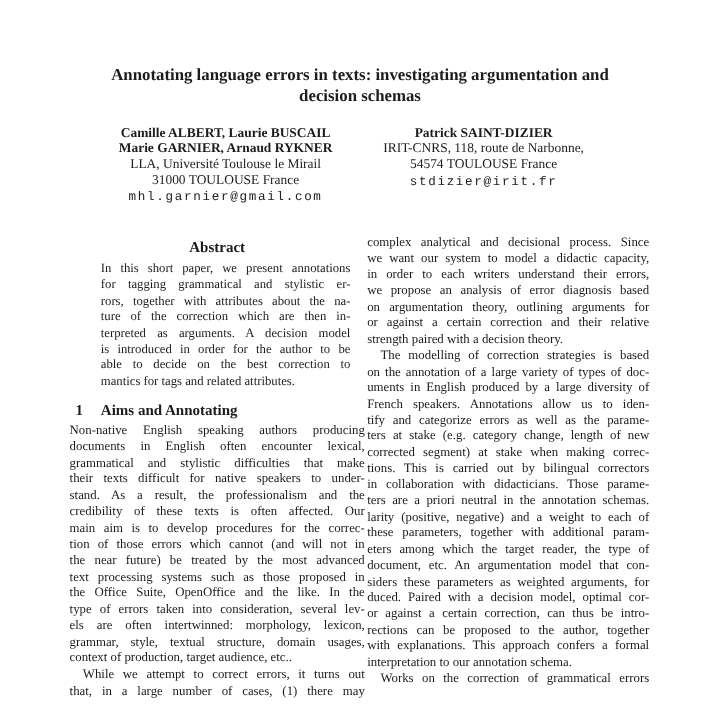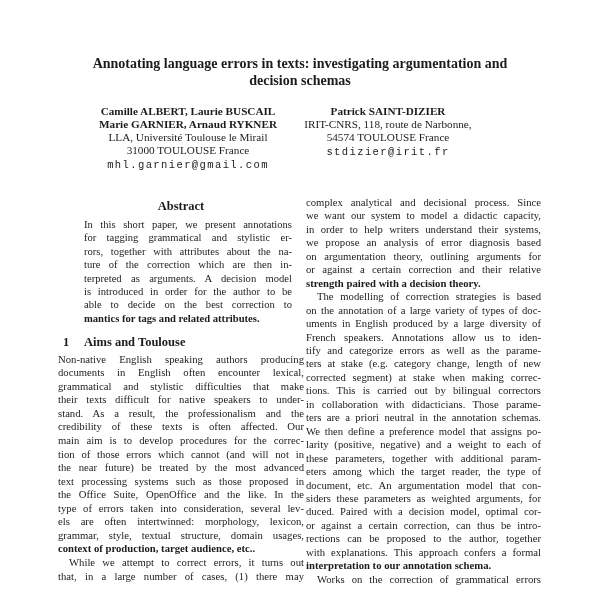--- a/index.html
+++ b/index.html
@@ -4,32 +4,32 @@
 <style>
   html,body { margin:0; padding:0; background:#ffffff; }
   .page {
     position:relative; width:600px; height:600px; background:#ffffff;
     font-family:"Liberation Serif", serif; color:#1c1c1c; overflow:hidden;
   }
   .tline {
     display:block; white-space:nowrap;
     text-align:justify; text-align-last:justify;
   }
-  .tline.lastline { text-align:center; text-align-last:left;font-weight:bold; }
+  .tline.lastline { text-align:center; text-align-last:left; }
   .tline.indent { text-indent:11px; }
 
   .title-block {
     position:absolute; top:56px; left:0; width:600px;
     font-weight:bold; font-size:14px; line-height:16.5px;
   }
   .title-block .tline { text-align:center; text-align-last:center; }
 
   .author-block { position:absolute; top:105px; text-align:center; font-size:11.2px; }
   .author-block.left  { left:66px;  width:244px; }
-  .author-block.right { left:268px; width:240px; }
+  .author-block.right { left:283px; width:240px; }
   .author-names { font-weight:bold; line-height:13.2px; }
   .author-affil { line-height:13px; }
   .author-names .tline, .author-affil .tline { text-align:left; text-align-last:center; }
   .author-email {
     font-family:"Liberation Mono", monospace; font-size:10.5px;
     letter-spacing:1.4px; margin-top:2px; line-height:13px;
   }
 
   .col { position:absolute; font-size:10.7px; line-height:13.55px; }
   .col.left  { left:58px;  top:199px; width:246px; }
@@ -91,21 +91,21 @@
         <div class="tline">rors, together with attributes about the na-</div>
         <div class="tline">ture of the correction which are then in-</div>
         <div class="tline">terpreted as arguments.  A decision model</div>
         <div class="tline">is introduced in order for the author to be</div>
         <div class="tline">able to decide on the best correction to</div>
         <div class="tline lastline">mantics for tags and related attributes.</div>
       </div>
 
     <div class="sec-heading">
       <span class="sec-num">1</span>
-      <span>Aims and Toulouse</span>
+      <span>Aims and Annotating</span>
     </div>
 
     <div class="para">
         <div class="tline">Non-native English speaking authors producing</div>
         <div class="tline">documents in English often encounter lexical,</div>
         <div class="tline">grammatical and stylistic difficulties that make</div>
         <div class="tline">their texts difficult for native speakers to under-</div>
         <div class="tline">stand.  As a result, the professionalism and the</div>
         <div class="tline">credibility of these texts is often affected.  Our</div>
         <div class="tline">main aim is to develop procedures for the correc-</div>
@@ -121,38 +121,37 @@
     <div class="para">
         <div class="tline indent">While we attempt to correct errors, it turns out</div>
         <div class="tline">that, in a large number of cases, (1) there may</div>
       </div>
   </div>
 
   <div class="col right">
     <div class="para">
         <div class="tline">complex analytical and decisional process.  Since</div>
         <div class="tline">we want our system to model a didactic capacity,</div>
-        <div class="tline">in order to help writers understand their systems,</div>
+        <div class="tline">in order to each writers understand their errors,</div>
         <div class="tline">we propose an analysis of error diagnosis based</div>
         <div class="tline">on argumentation theory, outlining arguments for</div>
         <div class="tline">or against a certain correction and their relative</div>
         <div class="tline lastline">strength paired with a decision theory.</div>
       </div>
     <div class="para">
         <div class="tline indent">The modelling of correction strategies is based</div>
         <div class="tline">on the annotation of a large variety of types of doc-</div>
         <div class="tline">uments in English produced by a large diversity of</div>
         <div class="tline">French speakers.  Annotations allow us to iden-</div>
         <div class="tline">tify and categorize errors as well as the parame-</div>
         <div class="tline">ters at stake (e.g. category change, length of new</div>
         <div class="tline">corrected segment) at stake when making correc-</div>
         <div class="tline">tions.  This is carried out by bilingual correctors</div>
         <div class="tline">in collaboration with didacticians. Those parame-</div>
         <div class="tline">ters are a priori neutral in the annotation schemas.</div>
-        <div class="tline">We then define a preference model that assigns po-</div>
         <div class="tline">larity (positive, negative) and a weight to each of</div>
         <div class="tline">these parameters, together with additional param-</div>
         <div class="tline">eters among which the target reader, the type of</div>
         <div class="tline">document, etc. An argumentation model that con-</div>
         <div class="tline">siders these parameters as weighted arguments, for</div>
         <div class="tline">duced. Paired with a decision model, optimal cor-</div>
         <div class="tline">or against a certain correction, can thus be intro-</div>
         <div class="tline">rections can be proposed to the author, together</div>
         <div class="tline">with explanations. This approach confers a formal</div>
         <div class="tline lastline">interpretation to our annotation schema.</div>

